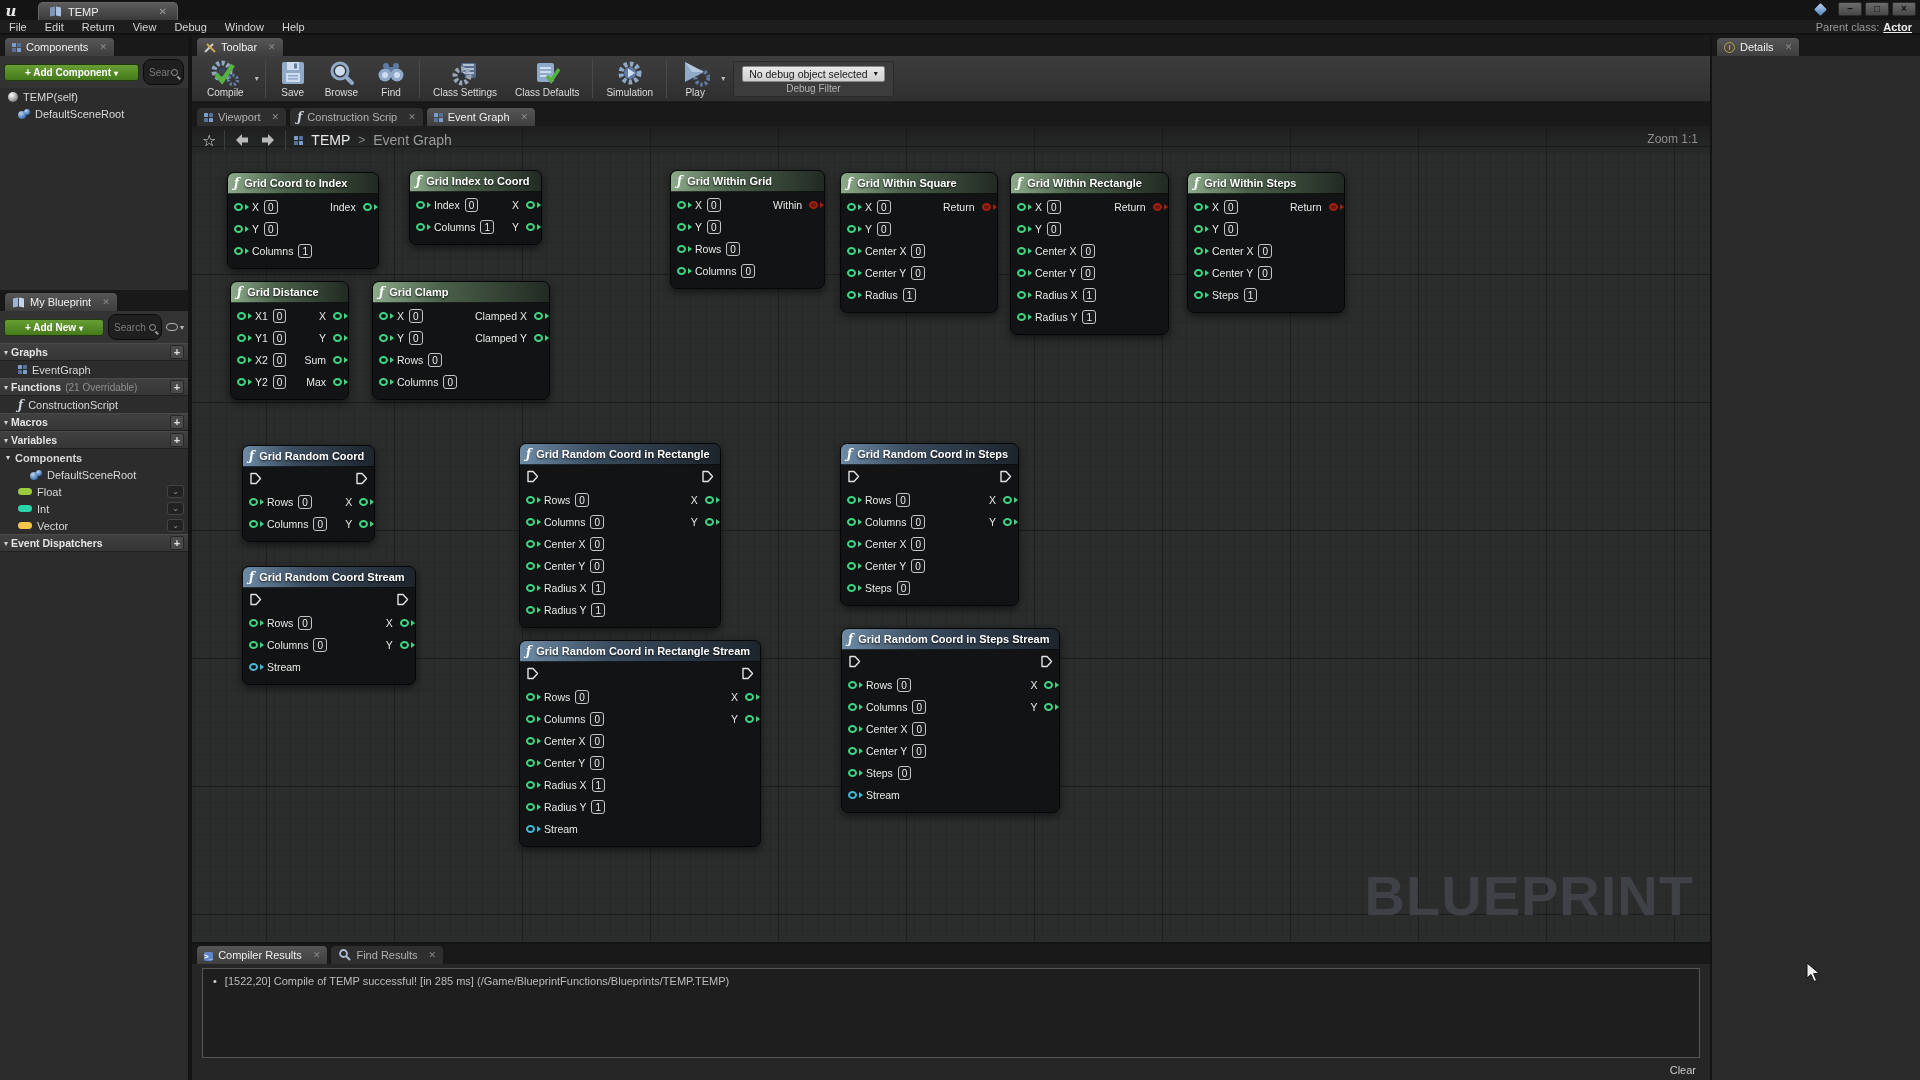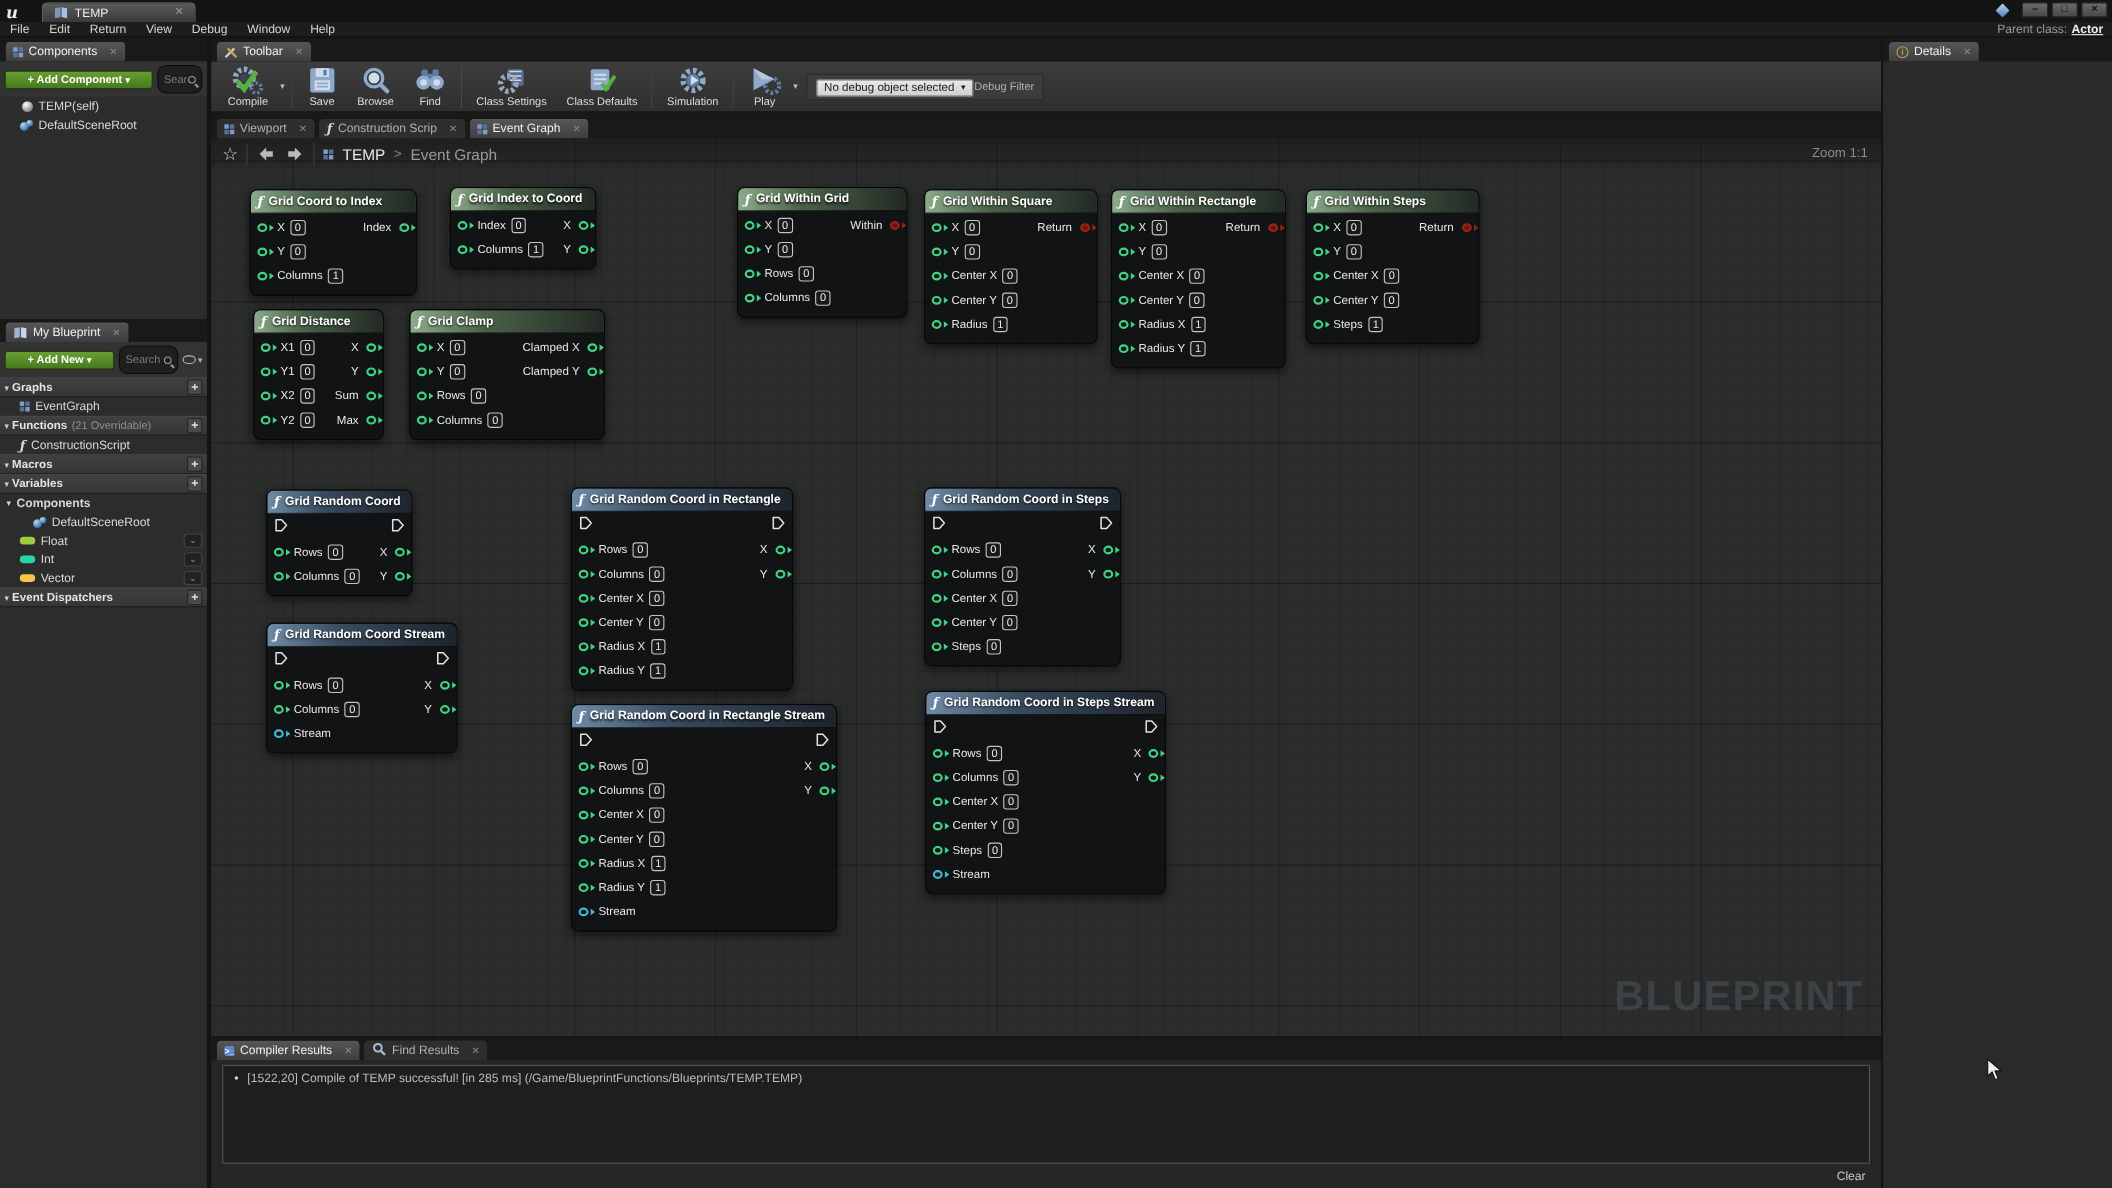--- a/index.html
+++ b/index.html
@@ -60,21 +60,21 @@
 
   
   .center-col{position:absolute;left:192px;top:35px;width:1518px;bottom:0;}
   .toolbar-tabbar{height:21px;}
   .toolbar{height:46px;background:linear-gradient(#3d3d3d,#2f2f2f);border-bottom:1px solid #1c1c1c;display:flex;align-items:center;padding:0 6px;}
   .tbtn{display:flex;flex-direction:column;align-items:center;justify-content:center;padding:1px 9px;gap:0px;}
   .tbtn .ic{height:28px;display:flex;align-items:center;}
   .tbtn .lb{font-size:10px;color:#dcdcdc;line-height:11px;}
   .tcaret{color:#bdbdbd;font-size:8px;align-self:center;margin:0 2px;}
   .tsep{width:1px;height:38px;background:#1f1f1f;border-right:1px solid #4a4a4a;margin:0 4px;}
-  .debug-panel{margin-left:6px;background:#3c3c3c;border:1px solid #2a2a2a;border-radius:2px;padding:4px 8px 2px;display:flex;flex-direction:row;align-items:center;gap:1px;justify-content:center;}
+  .debug-panel{margin-left:6px;background:#3c3c3c;border:1px solid #2a2a2a;border-radius:2px;padding:4px 8px 2px;display:flex;flex-direction:column;align-items:center;gap:1px;justify-content:center;}
   .debug-select{background:linear-gradient(#e9e9e9,#cfcfcf);color:#1a1a1a;font-size:10.5px;border:1px solid #8a8a8a;border-radius:2px;padding:1px 6px;display:flex;align-items:center;gap:6px;}
   .debug-select .caret{font-size:8px;}
   .debug-caption{font-size:10px;color:#b3b3b3;}
   .doctabs{height:24px;padding-top:3px;}
 
   
   #graph{position:absolute;left:0;top:91px;width:1518px;height:816px;overflow:hidden;
     background-color:#2b2c2c;
     background-image:
       linear-gradient(rgba(0,0,0,.30) 1px,transparent 1px),
@@ -85,21 +85,21 @@
     background-position:74px 20px,74px 20px,2px 4px,2px 4px;}
   .graph-header{position:absolute;left:0;top:0;right:0;height:28px;display:flex;align-items:center;gap:8px;padding:0 10px;background:linear-gradient(rgba(15,15,15,.45),rgba(15,15,15,.12));}
   .gh-sep{width:1px;height:20px;background:rgba(255,255,255,.12);}
   .gh-star{color:#d8d8d8;font-size:16px;}
   .gh-arrow svg{display:block;}
   .crumb{display:flex;align-items:center;gap:8px;font-size:14px;}
   .crumb .root{color:#e8e8e8;}
   .crumb .sep{color:#8a8a8a;font-size:12px;}
   .crumb .cur{color:#9a9a9a;}
   .zoom-label{position:absolute;right:12px;top:6px;color:#8d8d8d;font-size:12px;}
-  .watermark{position:absolute;right:16px;bottom:14px;font-size:38px;font-weight:800;letter-spacing:1px;color:#3e4146;}
+  .watermark{position:absolute;right:16px;bottom:14px;font-size:56px;font-weight:800;letter-spacing:1px;color:#3e4146;}
 
   
   .node{position:absolute;background:rgba(16,17,18,.93);border:1px solid #050607;border-radius:7px;box-shadow:0 3px 9px rgba(0,0,0,.55);width:max-content;}
   .node-header{height:21px;display:flex;align-items:center;gap:5px;padding:0 10px 0 6px;border-radius:6px 6px 0 0;border-bottom:1px solid rgba(0,0,0,.65);}
   .node.pure .node-header{background:linear-gradient(90deg,#8cab8a 0%,#4b614b 38%,#222a23 100%);}
   .node.impure .node-header{background:linear-gradient(90deg,#6e8ca7 0%,#394b5e 38%,#1d242c 100%);}
   .node .fglyph{font-family:"DejaVu Serif",serif;font-style:italic;font-weight:bold;color:#fff;font-size:12px;line-height:1;}
   .node-title{font-size:11px;font-weight:bold;color:#fff;text-shadow:0 1px 2px rgba(0,0,0,.85);white-space:nowrap;}
   .node-body{padding:2px 0 6px;}
   .exec-row{display:flex;justify-content:space-between;align-items:center;height:22px;padding:0 6px;}
@@ -183,21 +183,21 @@
   </div>
   <div class="panel-body" style="height:234px;">
     <div class="add-row">
       <button class="green-btn"><span>+ Add Component</span><span class="caret">▾</span></button>
       <div class="search-box">
         <input placeholder="Search" style="">
         <span class="mag"></span>
       </div>
     </div>
     <div id="components-tree">
-        <div class="tree-item" style="padding-left: 20px;">
+        <div class="tree-item" style="padding-left: 8px;">
           <span class="sphere"></span>
           <span>TEMP(self)</span>
         </div>
         <div class="tree-item" style="padding-left: 18px;">
           <span class="scene-ic">
             <i></i>
             <i></i>
           </span>
           <span>DefaultSceneRoot</span>
         </div>

